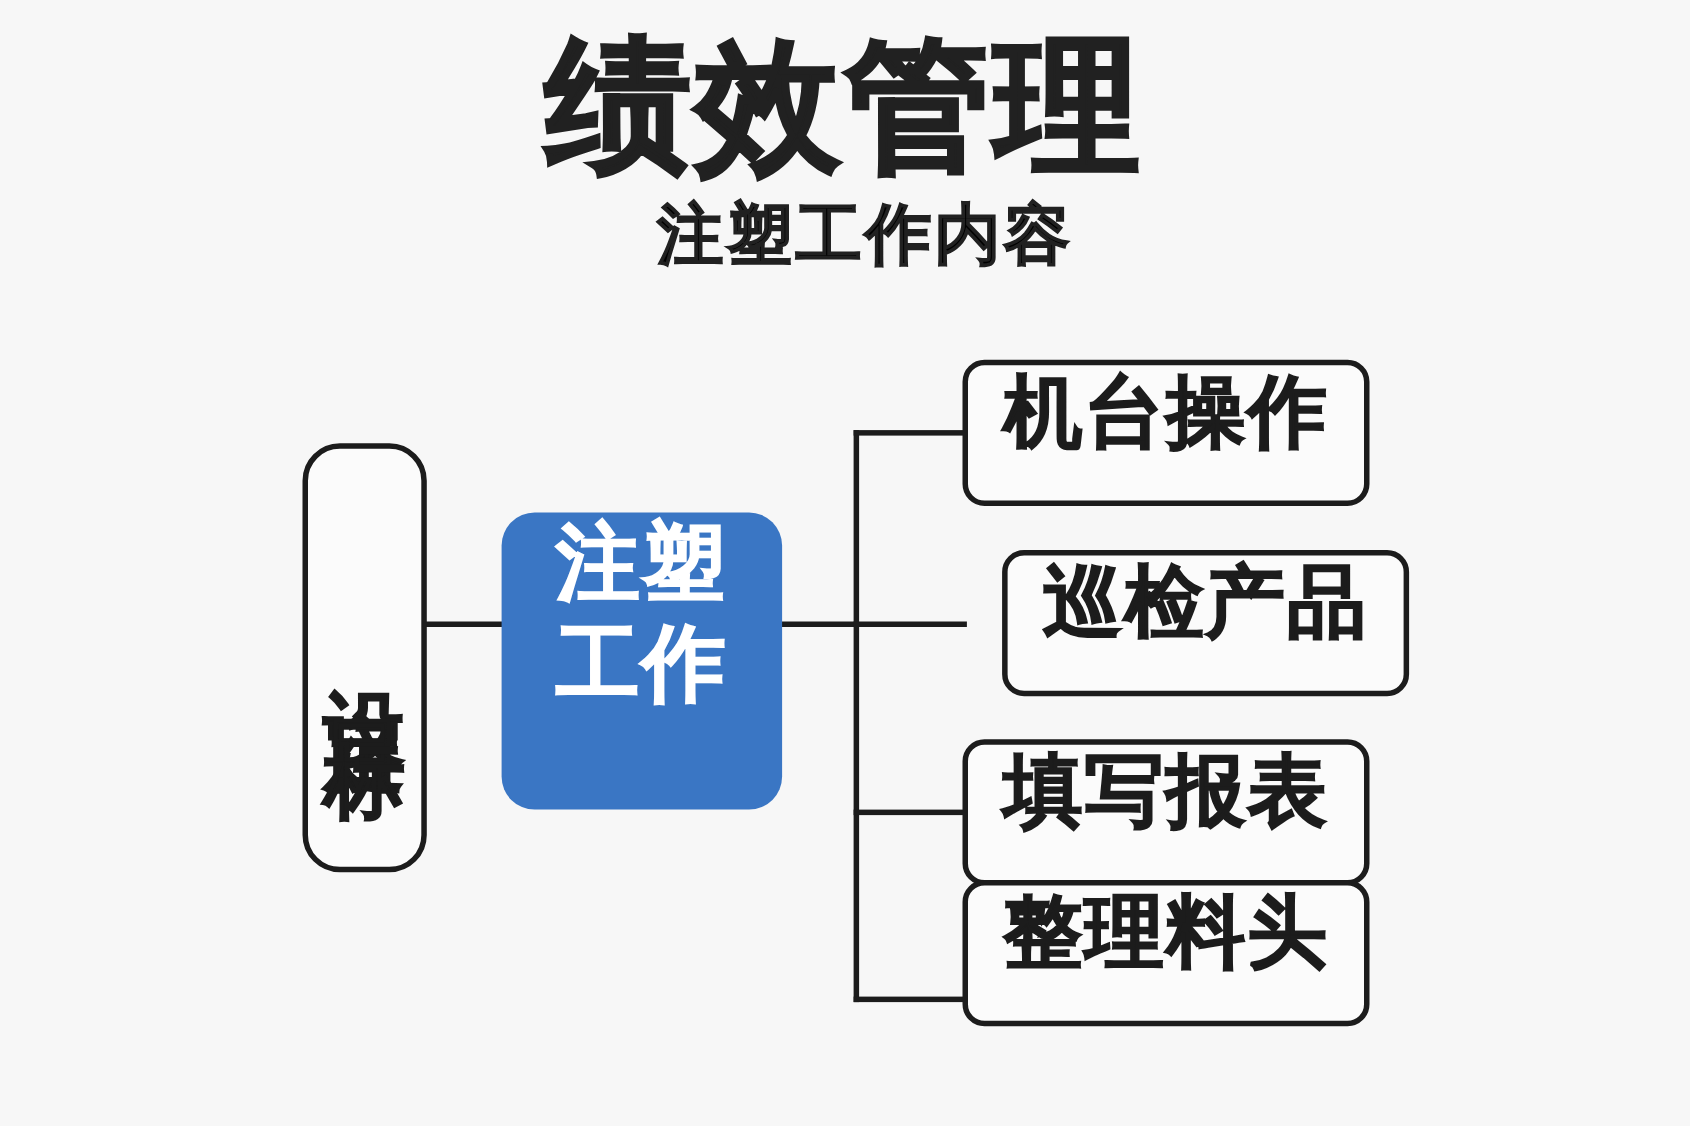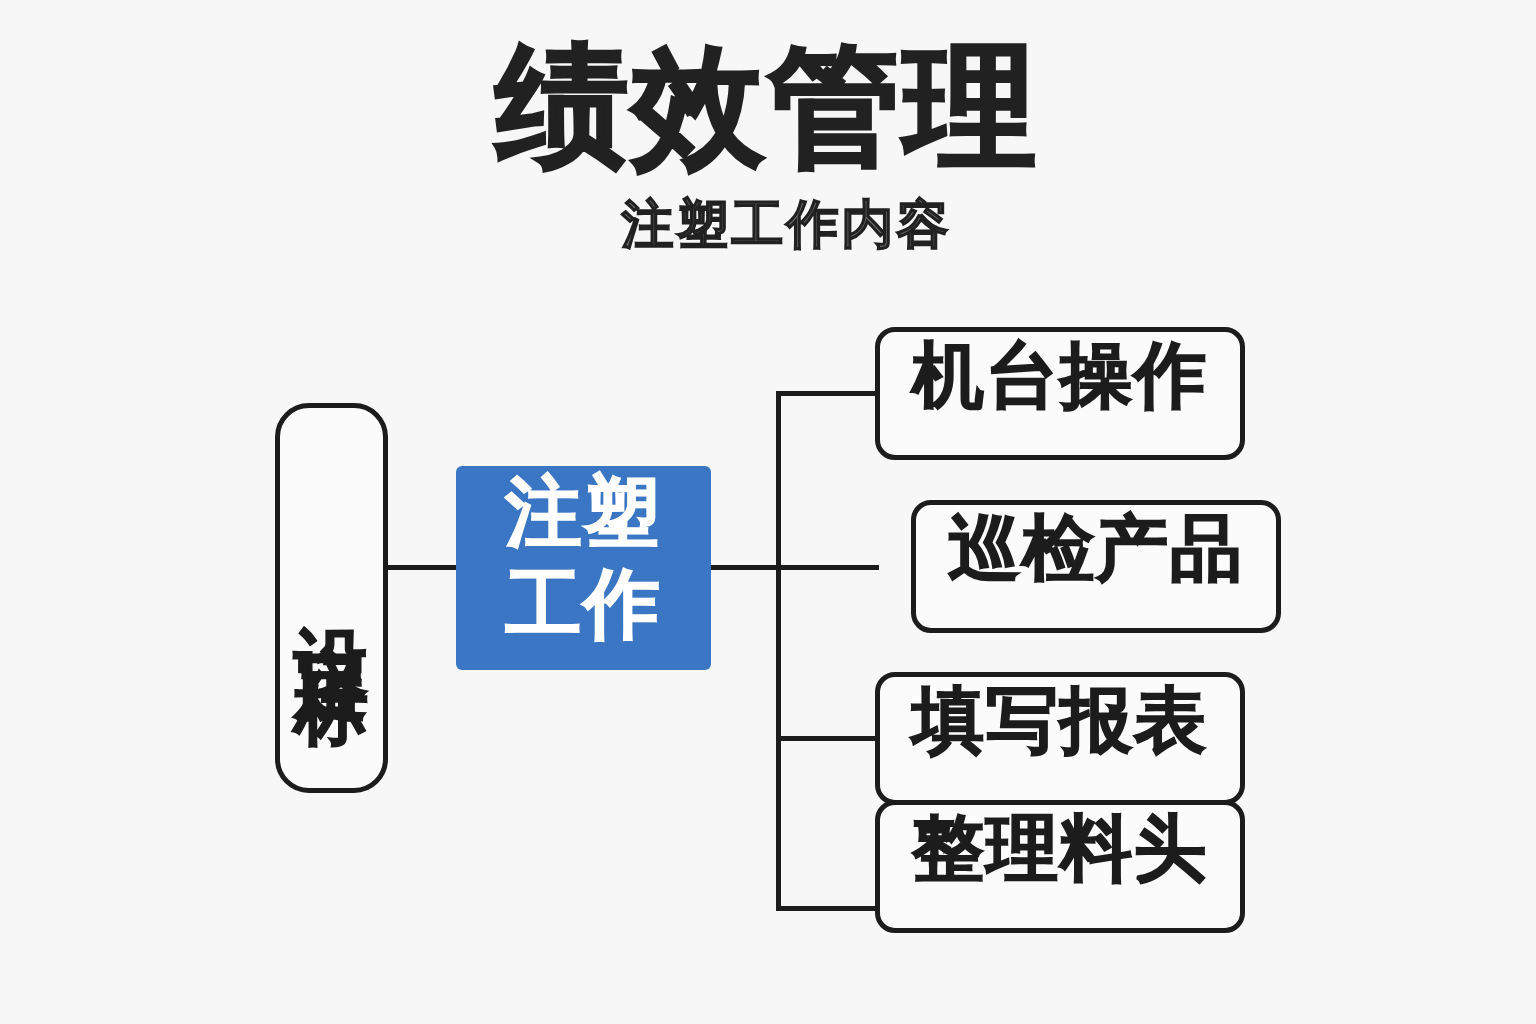--- a/index.html
+++ b/index.html
@@ -28,28 +28,27 @@
     top: 22px;
     width: 1536px;
     text-align: center;
   }
   .main-title {
     font-size: 132px;
     line-height: 150px;
     font-weight: 900;
     color: #212121;
     letter-spacing: 4px;
-    margin-top: 10px;
     -webkit-text-stroke: 3px #212121;
   }
   .sub-title {
-    font-size: 52px;
+    font-size: 60px;
     line-height: 80px;
     font-weight: 900;
-    color: #737373;
+    color: #000000;
     letter-spacing: 3px;
     margin-top: 2px;
     padding-left: 37px;
     -webkit-text-stroke: 1.5px #212121;
   }
 
   
   #diagram {
     position: absolute;
     left: 0;
@@ -89,24 +88,24 @@
     line-height: 1;
     letter-spacing: 16px;
     text-align: center;
   }
 
   
   #node-center {
     left: 456px;
     top: 466px;
     width: 255px;
-    height: 204px;
+    height: 270px;
     background: #3a76c4;
     border: none;
-    border-radius: 6px;
+    border-radius: 30px;
     color: #ffffff;
     font-size: 76px;
     line-height: 92px;
     letter-spacing: 2px;
     text-align: center;
     -webkit-text-stroke: 1.5px #ffffff;
     z-index: 4;
   }
   #node-center .ctext {
     width: 210px;

